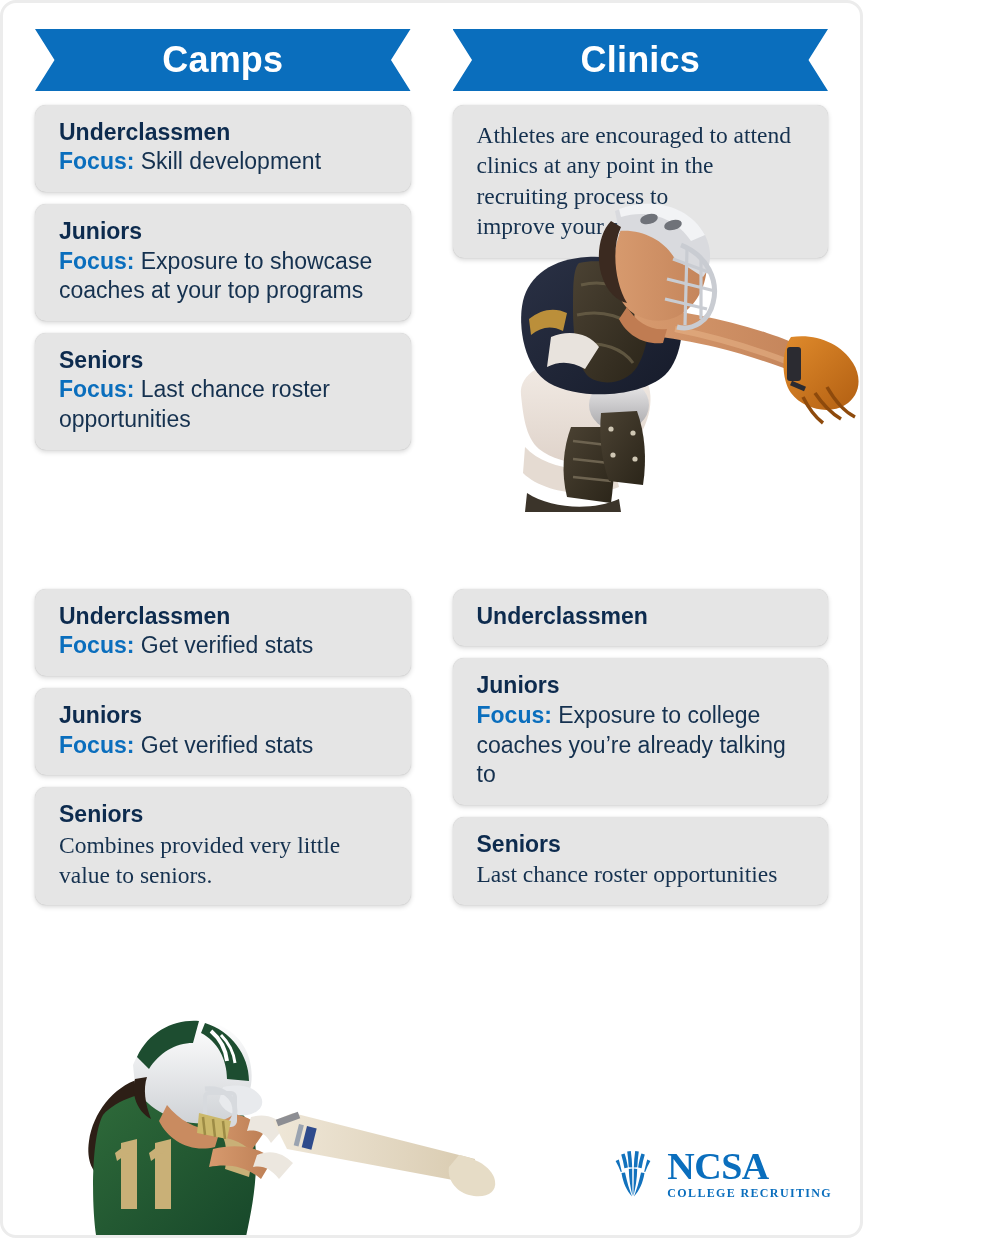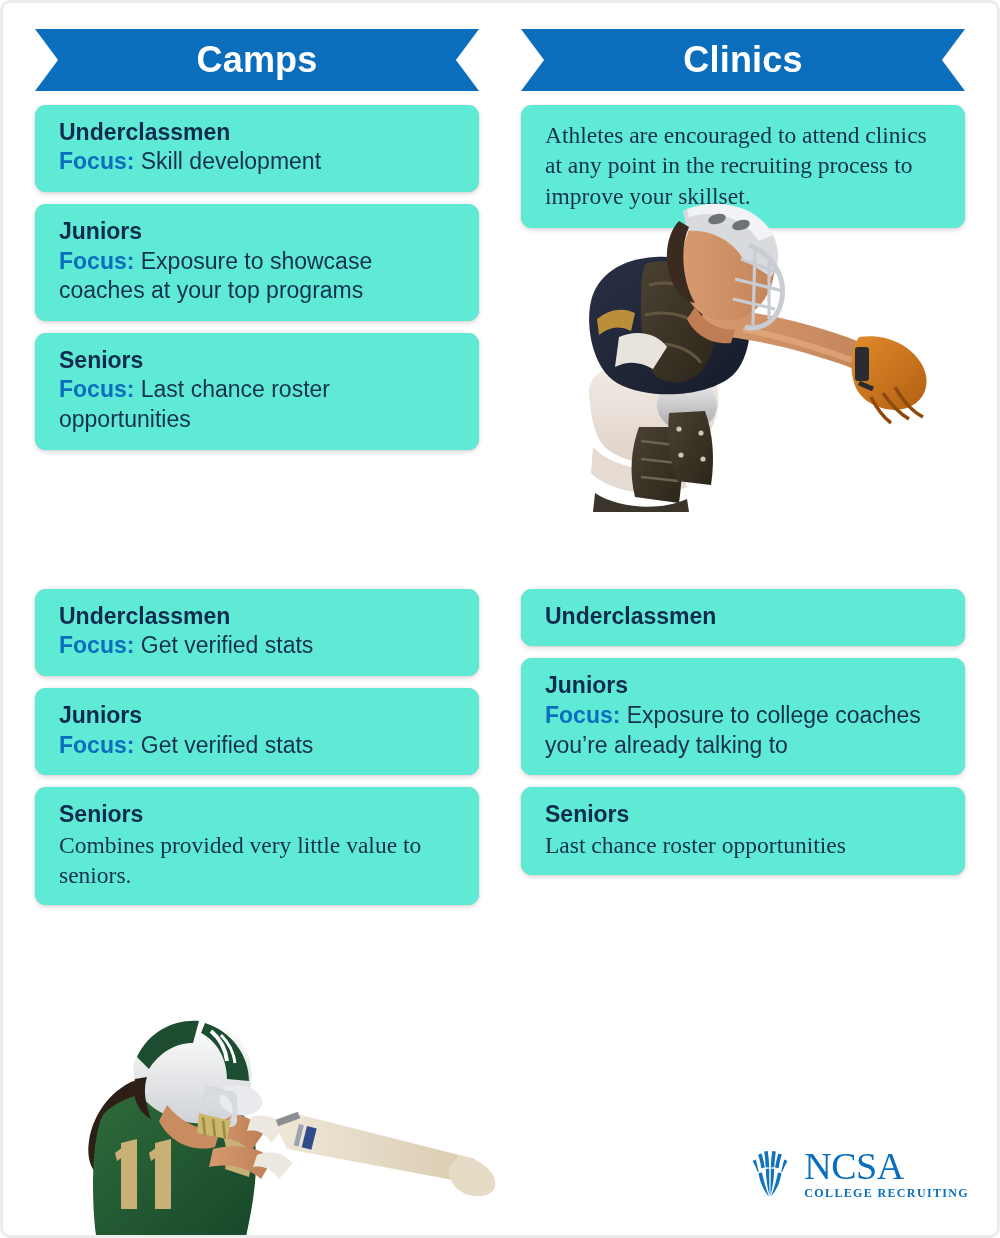--- a/index.html
+++ b/index.html
@@ -7,25 +7,25 @@
   body {
     width: 1000px;
     height: 1238px;
     background: #ffffff;
     font-family: "Liberation Sans", sans-serif;
     overflow: hidden;
   }
 
   .infographic {
     position: relative;
-    width: 1000px;
+    width: 863px;
     height: 1238px;
     background: #ffffff;
     border: 3px solid #ececec;
-    border-radius: 10px;
+    border-radius: 16px;
     overflow: hidden;
   }
 
   .grid {
     position: absolute;
     inset: 0;
     display: grid;
     grid-template-columns: 1fr 1fr;
     grid-template-rows: 560px 1fr;
     padding: 26px 22px 0 22px;
@@ -57,21 +57,21 @@
     color: #ffffff;
     font-size: 36px;
     font-weight: bold;
     letter-spacing: 0.2px;
     line-height: 1;
     user-select: none;
   }
 
   
   .card {
-    background: #5eead4;
+    background: #e5e5e5;
     border-radius: 11px;
     box-shadow: 0 2px 5px rgba(0,0,0,0.16), 0 0 1px rgba(0,0,0,0.22);
     padding: 13px 20px 15px 24px;
     margin: 0 10px 12px 10px;
   }
   .card-heading {
     color: #0d2b4e;
     font-size: 23px;
     font-weight: bold;
     line-height: 1.28;
@@ -123,21 +123,21 @@
     bottom: 36px;
     display: flex;
     align-items: center;
     gap: 10px;
   }
   .logo-mark { width: 48px; height: 46px; display: block; }
   .logo-text { display: flex; flex-direction: column; }
   .logo-word {
     color: #0a6ebd;
     font-size: 38px;
-    font-weight: normal;
+    font-weight: bold;
     letter-spacing: -0.5px;
     line-height: 0.92;
     font-family: "Liberation Serif", serif;
   }
   .logo-sub {
     color: #0a6ebd;
     font-size: 12px;
     font-weight: bold;
     letter-spacing: 1.35px;
     line-height: 1;

